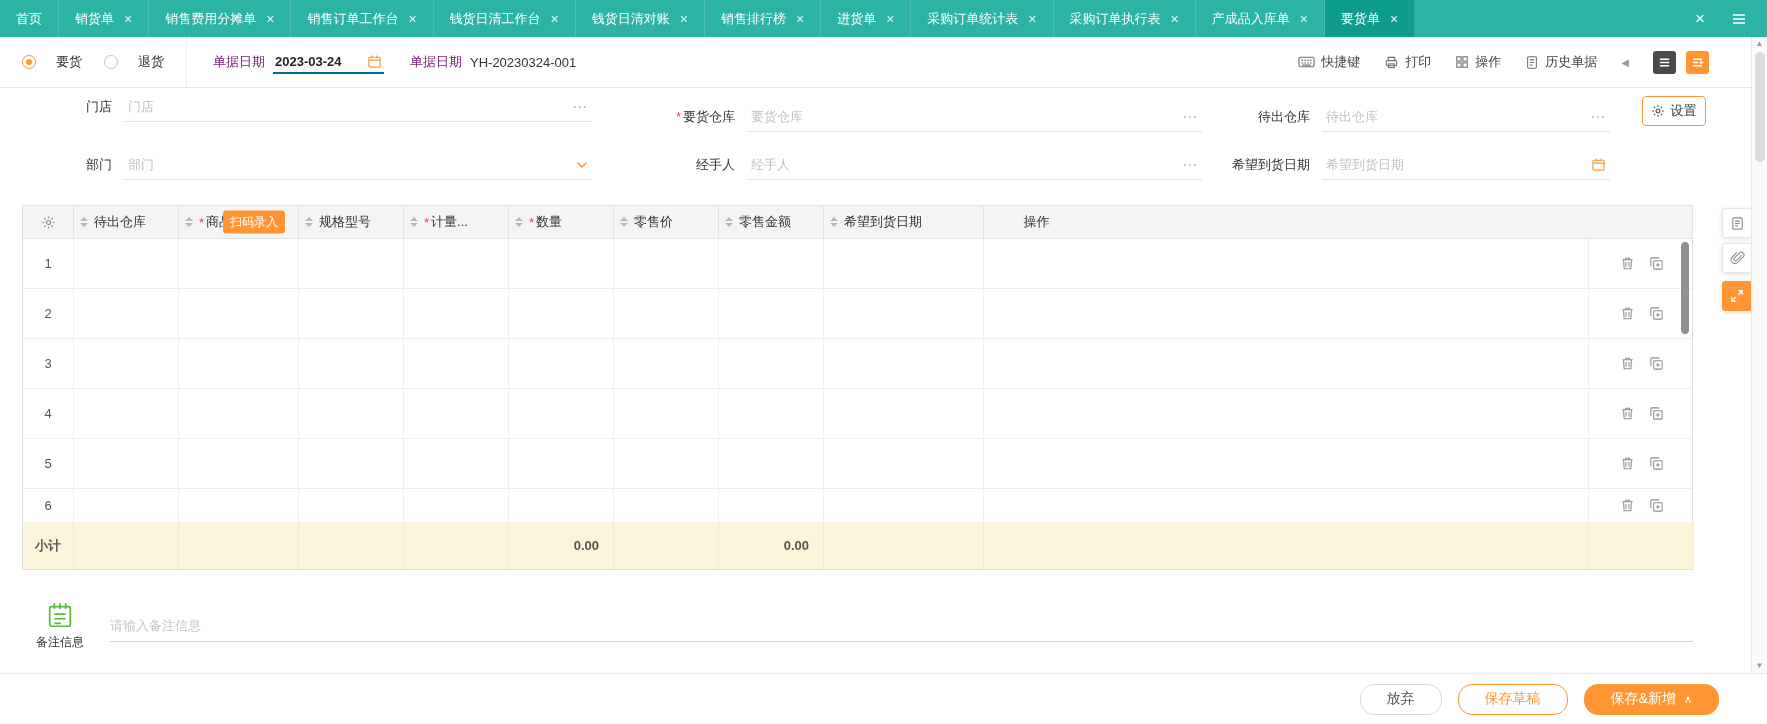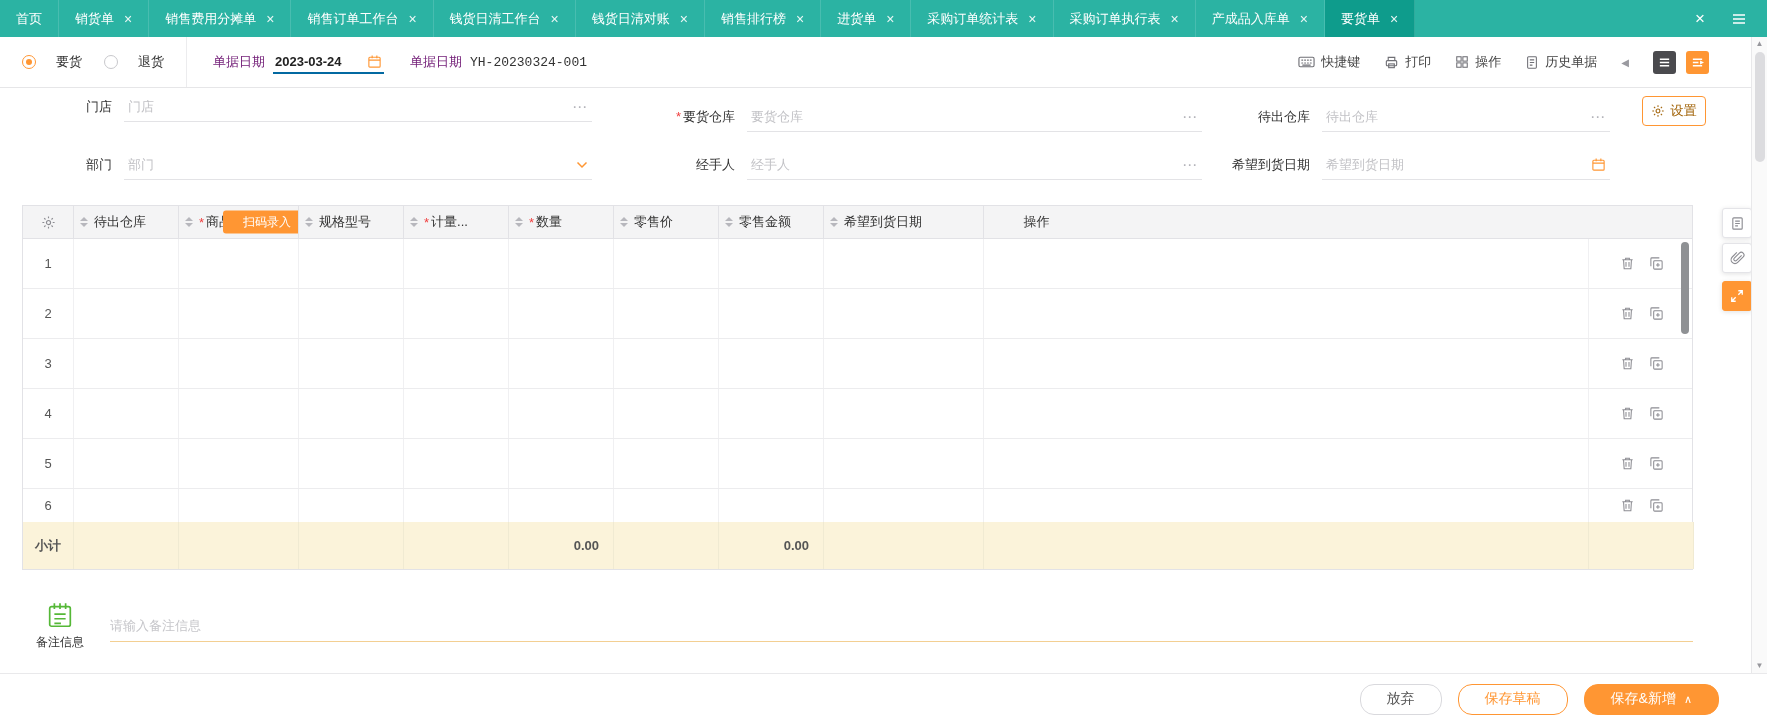--- a/index.html
+++ b/index.html
@@ -27,58 +27,58 @@
     border-right:1px solid #ececee; }
   .radio-opt { display:flex; align-items:center; gap:20px; cursor:pointer; }
   .radio { width:14px; height:14px; border-radius:50%; border:1px solid #c8c8cc; background:#fff; position:relative; }
   .radio.sel { border-color:#ff9633; }
   .radio.sel::after { content:""; position:absolute; inset:3px; border-radius:50%; background:#ff9633; }
   .tb-group { display:flex; align-items:center; margin-left:26px; gap:8px; }
   .tb-label { color:#701a75; }
   .date-inp { display:flex; align-items:center; gap:8px; border-bottom:2px solid #0369a1; padding:3px 2px; }
   .date-inp input { border:none; outline:none; width:84px; font-weight:bold; font-size:13px; color:#222;
     font-family:"Liberation Sans","DejaVu Sans",sans-serif; }
-  .doc-no { color:#333;font-family:Liberation Mono, monospace; }
+  .doc-no { color:#333; }
   .tb-right { margin-left:auto; display:flex; align-items:center; gap:24px; }
   .tb-item { display:flex; align-items:center; gap:6px; color:#444; cursor:pointer; }
   .tb-item svg { color:#6f6f75; }
   .caret-left { color:#9a9aa0; font-size:10px; }
   .view-btn { width:23px; height:23px; border-radius:3px; display:flex; align-items:center; justify-content:center; }
   .view-btn.dark { background:#4a4a4e; }
   .view-btn.orange { background:#ff9633; margin-left:-14px; }
 
   
   .formarea { position:absolute; top:88px; left:0; width:1751px; height:117px; background:#fff; }
   .fg { position:absolute; display:flex; align-items:center; height:30px; }
   .fg label { text-align:right; color:#333; flex:none; }
   .inp { border-bottom:1px solid #e3e3e6; margin-left:12px; height:30px;
     display:flex; align-items:center; justify-content:space-between; padding:0 4px; }
   .inp input { border:none; outline:none; flex:1; font-size:13px; color:#333; background:transparent;
     font-family:"Liberation Sans","DejaVu Sans",sans-serif; }
   .inp input::placeholder { color:#c2c2c6; }
   .ellipsis { color:#b4b4ba; font-size:15px; letter-spacing:1px; cursor:pointer; line-height:1; }
   .req::before { content:"*"; color:#f03e3e; margin-right:2px; }
   .settings-btn { position:absolute; left:1642px; top:8px; width:64px; height:30px; border:1px solid #ff9633;
-    border-radius:4px; color:#a16207; background:#fff; display:flex; align-items:center; justify-content:center;
+    border-radius:4px; color:#404040; background:#fff; display:flex; align-items:center; justify-content:center;
     gap:5px; cursor:pointer; }
   .accent { color:#ff9633; }
 
   
   .grid { position:absolute; top:205px; left:22px; width:1671px; border:1px solid #e2e2e6; border-bottom:none; }
   .thead { display:flex; height:33px; background:#f4f4f5; border-bottom:1px solid #e2e2e6; }
   .th { position:relative; display:flex; align-items:center; padding-left:20px; border-right:1px solid #e2e2e6;
     color:#333; white-space:nowrap; overflow:hidden; }
   .th.center { justify-content:center; padding-left:0; }
   .th:last-child { border-right:none; }
   .sorter { position:absolute; left:6px; top:50%; transform:translateY(-50%); display:flex; flex-direction:column; gap:2px; cursor:pointer; }
   .sorter i { width:0; height:0; border-left:4px solid transparent; border-right:4px solid transparent; display:block; }
   .sorter .up { border-bottom:4px solid #b7b7bd; }
   .sorter .dn { border-top:4px solid #b7b7bd; }
   .scan-badge { position:absolute; left:44px; top:50%; transform:translateY(-50%); background:#ff9633; color:#fff;
-    font-size:12px; padding:3px 20px; border-radius:3px; z-index:2; cursor:pointer; white-space:nowrap; }
+    font-size:12px; padding:3px 7px; border-radius:3px; z-index:2; cursor:pointer; white-space:nowrap; }
   .c0{width:51px;flex:none}.c1{width:105px;flex:none}.c2{width:120px;flex:none}.c3{width:105px;flex:none}
   .c4{width:105px;flex:none}.c5{width:105px;flex:none}.c6{width:105px;flex:none}.c7{width:105px;flex:none}
   .c8{width:160px;flex:none}.c9{width:605px;flex:none}.c10{width:105px;flex:none}
   .tr { display:flex; height:50px; background:#fff; border-bottom:1px solid #ececee; }
   .tr.clip { height:33px; border-bottom:none; overflow:hidden; }
   .td { border-right:1px solid #f0f0f2; display:flex; align-items:center; justify-content:center; color:#555; }
   .td:last-child { border-right:none; }
   .ops { gap:14px; color:#8c8c92; }
   .ops span { cursor:pointer; }
   .subtotal { display:flex; height:48px; background:#fbf3da; border-bottom:1px solid #e2e2e6; font-weight:bold; color:#222; }

